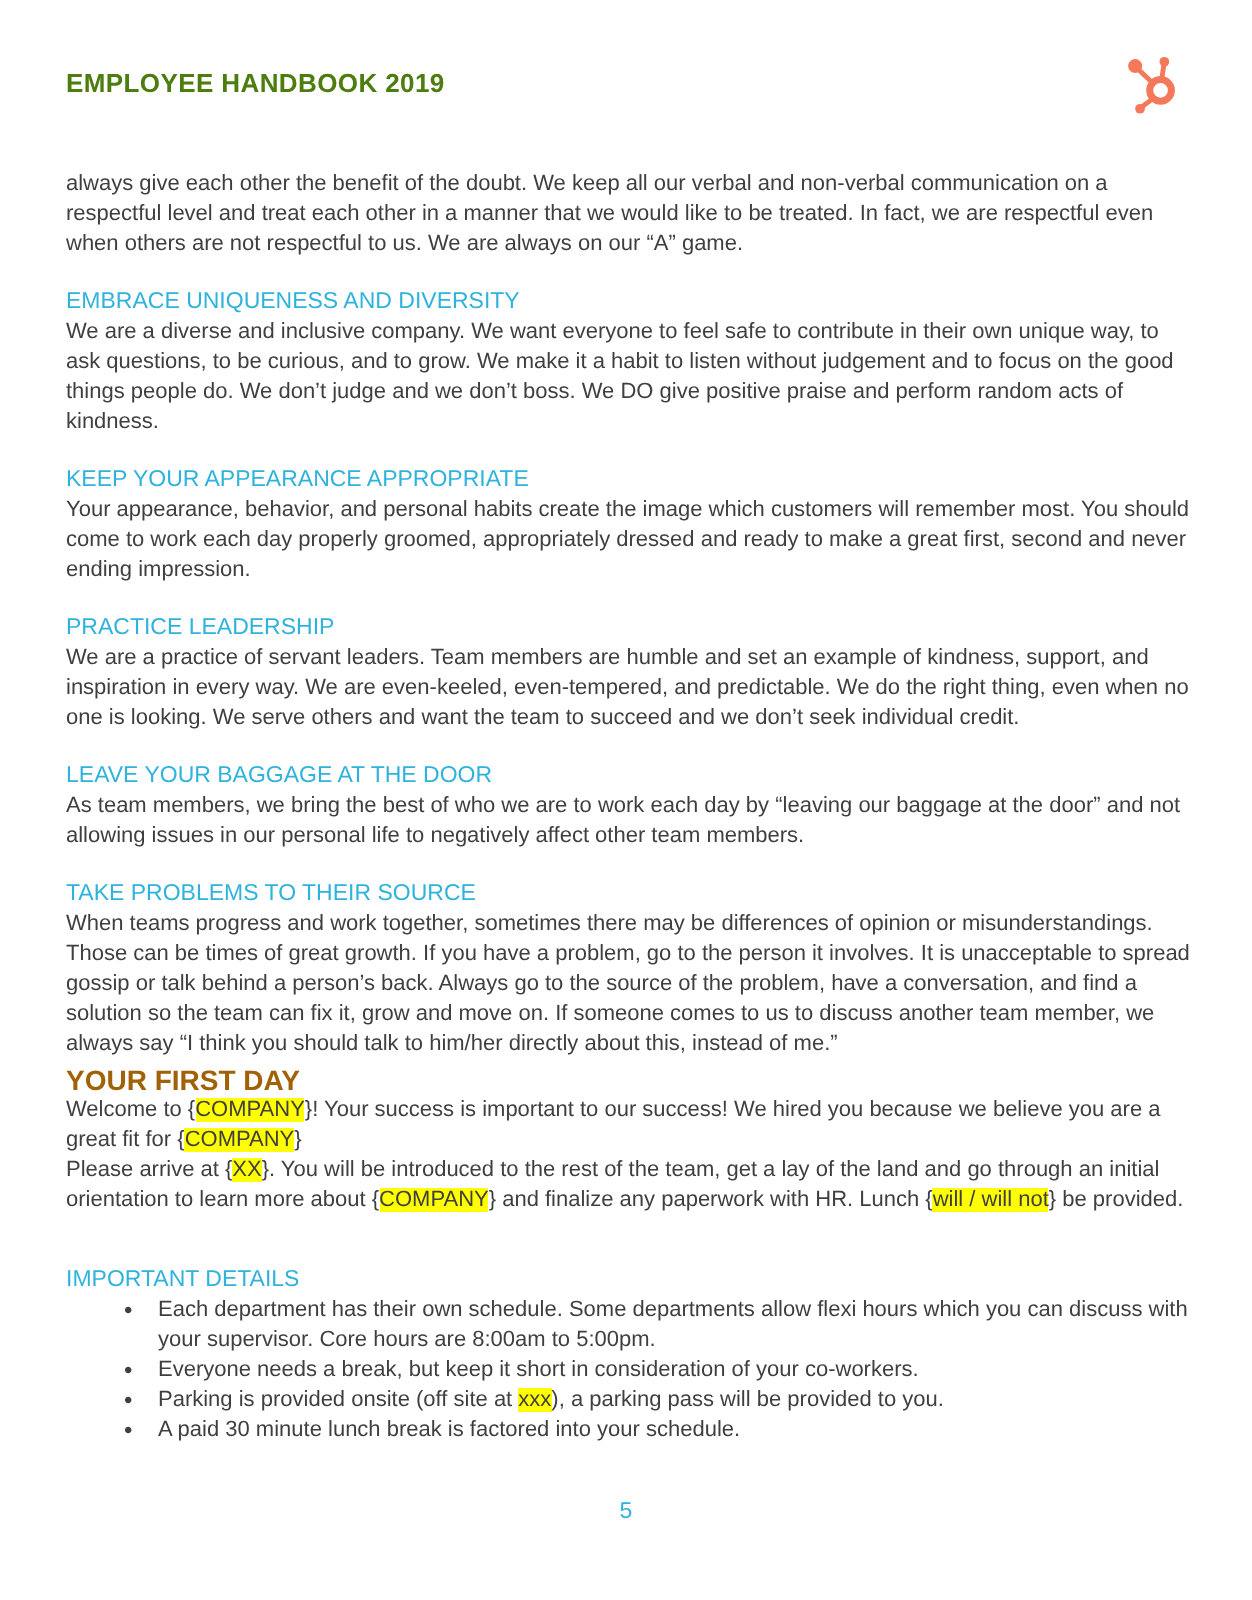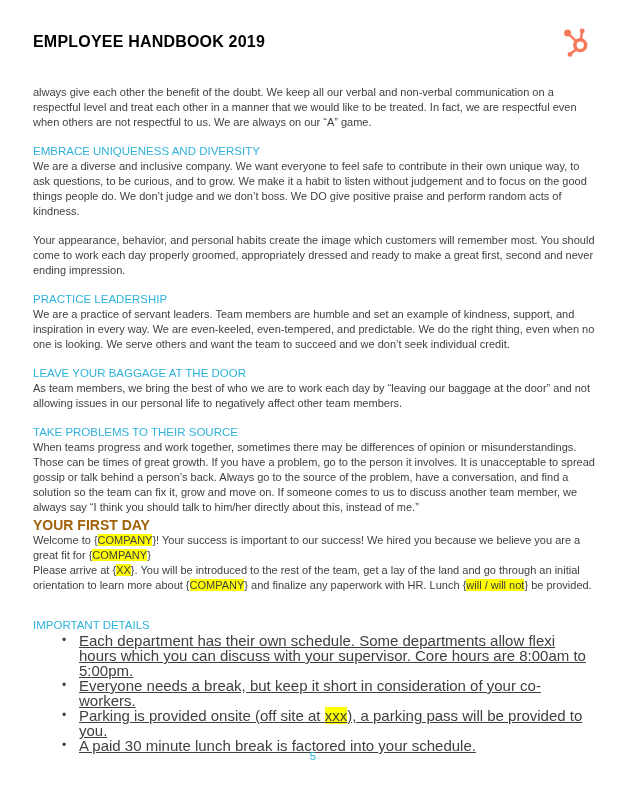--- a/index.html
+++ b/index.html
@@ -14,23 +14,23 @@
     color: #3f3f3f;
     overflow: hidden;
   }
   .page-header {
     display: flex;
     justify-content: space-between;
     align-items: flex-start;
     margin-bottom: 27px;
   }
   .header-title {
-    color: #000000;
+    color: #4d7c0f;
     font-weight: 700;
-    font-size: 16px;
+    font-size: 13px;
     line-height: 16px;
     letter-spacing: 0.2px;
   }
   .logo { width: 27px; height: 31px; margin-right: 6px; margin-top: -7px; }
   .logo svg { width: 100%; height: 100%; display: block; }
 
   .body-text {
     font-size: 11px;
     line-height: 15px;
     margin: 0;
@@ -53,23 +53,22 @@
   .details-section { margin-top: 25px; }
   .hl { background: #ffff00; }
 
   ul.bullets {
     margin: 0;
     padding: 0 0 0 46px;
     list-style: none;
   }
   ul.bullets li {
     position: relative;
-    font-size: 15px;
+    font-size: 11px;
     line-height: 15px;
-    text-decoration: underline;
   }
   ul.bullets li::before {
     content: "\2022";
     position: absolute;
     left: -17px;
     font-size: 12px;
   }
   .page-footer {
     position: absolute;
     left: 0;
@@ -110,20 +109,21 @@
   <main>
 
     <p class="body-text">always give each other the benefit of the doubt. We keep all our verbal and non-verbal communication on a respectful level and treat each other in a manner that we would like to be treated. In fact, we are respectful even when others are not respectful to us. We are always on our “A” game.</p>
 
     <section class="section">
       <h2 class="section-heading">EMBRACE UNIQUENESS AND DIVERSITY</h2>
       <p class="body-text">We are a diverse and inclusive company. We want everyone to feel safe to contribute in their own unique way, to ask questions, to be curious, and to grow. We make it a habit to listen without judgement and to focus on the good things people do. We don’t judge and we don’t boss. We DO give positive praise and perform random acts of kindness.</p>
     </section>
 
     <section class="section">
+      <h2 class="section-heading">KEEP YOUR APPEARANCE APPROPRIATE</h2>
       <p class="body-text">Your appearance, behavior, and personal habits create the image which customers will remember most. You should come to work each day properly groomed, appropriately dressed and ready to make a great first, second and never ending impression.</p>
     </section>
 
     <section class="section">
       <h2 class="section-heading">PRACTICE LEADERSHIP</h2>
       <p class="body-text">We are a practice of servant leaders. Team members are humble and set an example of kindness, support, and inspiration in every way. We are even-keeled, even-tempered, and predictable. We do the right thing, even when no one is looking. We serve others and want the team to succeed and we don’t seek individual credit.</p>
     </section>
 
     <section class="section">
       <h2 class="section-heading">LEAVE YOUR BAGGAGE AT THE DOOR</h2>

